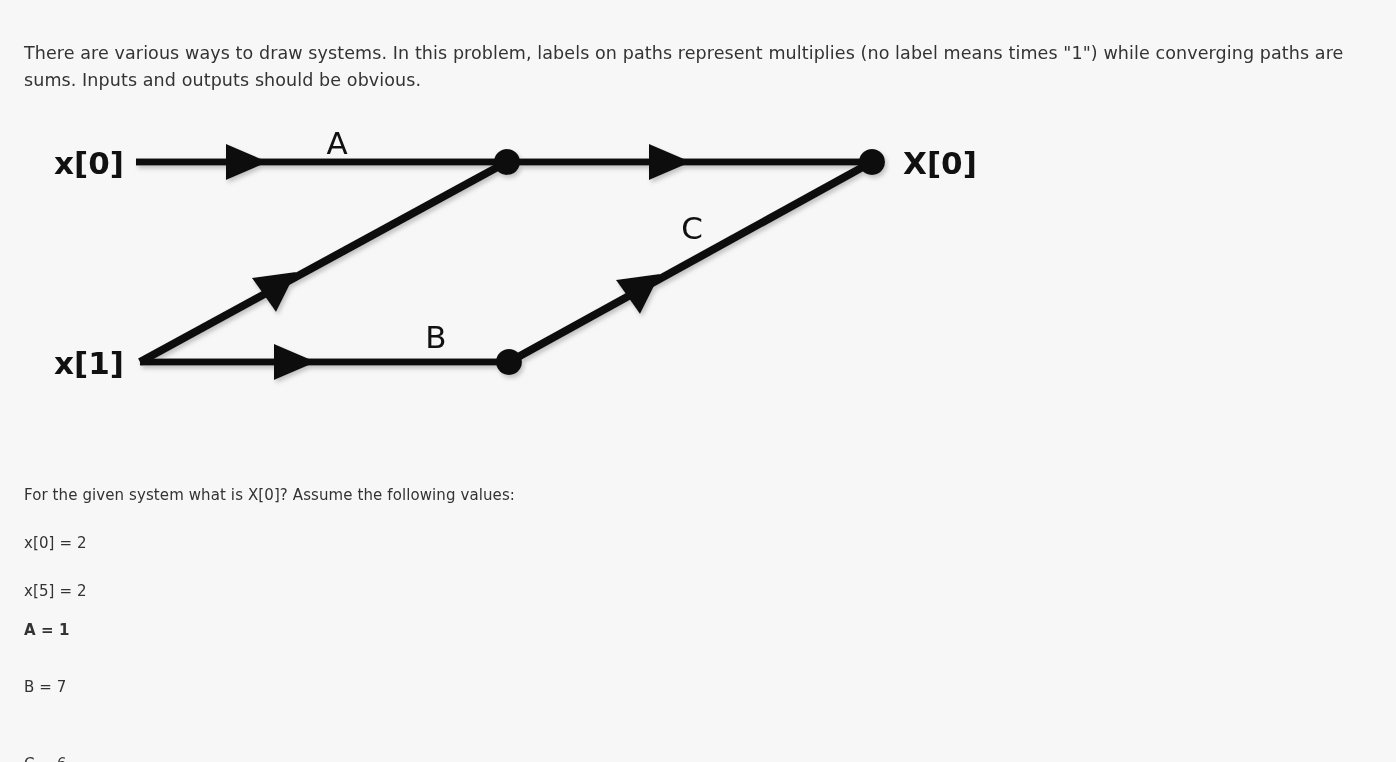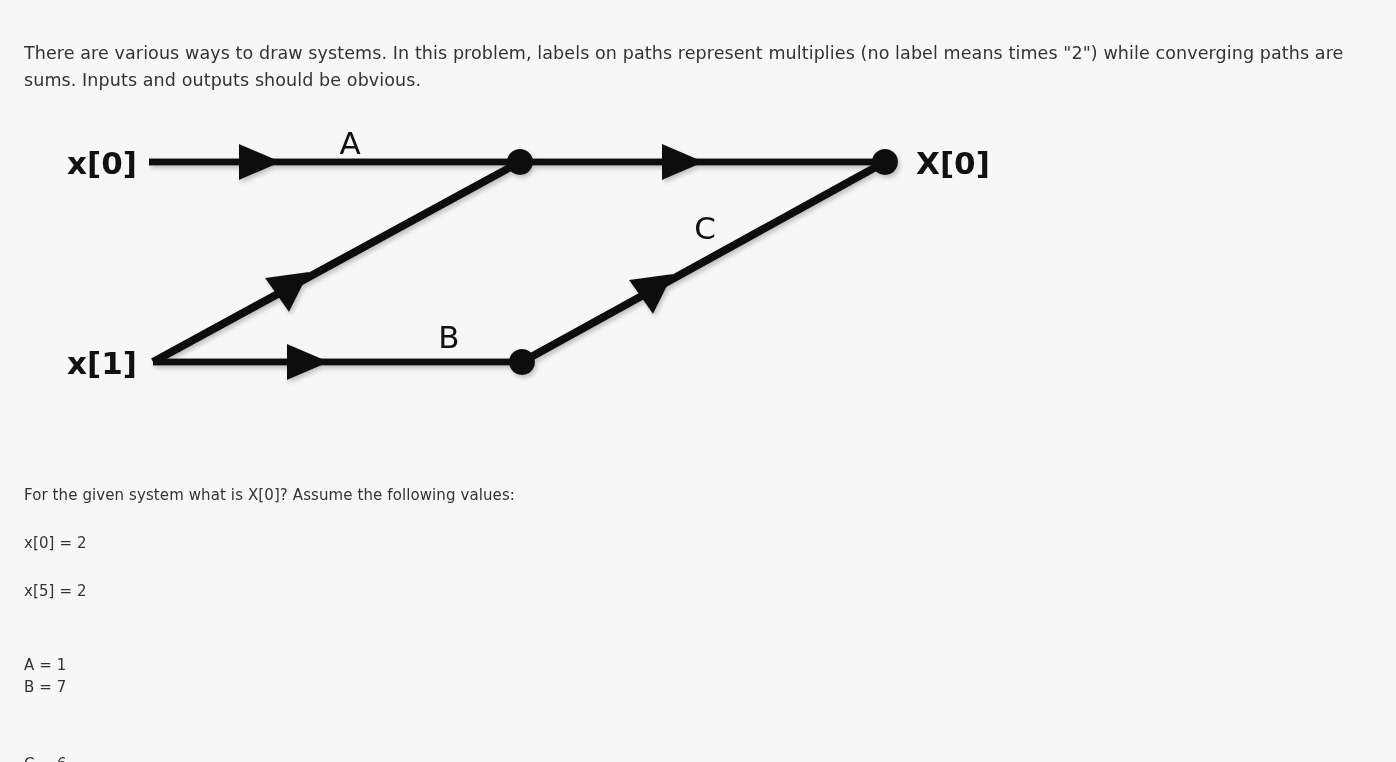--- a/index.html
+++ b/index.html
@@ -26,21 +26,21 @@
     left: 24px;
     top: 22px;
     width: 1345px;
     font-size: 17.5px;
     line-height: 27px;
     color: #333333;
     letter-spacing: 0.1px;
   }
   .diagram-wrap {
     position: absolute;
-    left: 17px;
+    left: 4px;
     top: 108px;
     width: 1020px;
     height: 300px;
   }
   .diagram-svg {
     display: block;
   }
   .node-label {
     font-family: "DejaVu Sans", sans-serif;
     font-weight: bold;
@@ -58,30 +58,30 @@
     left: 24px;
     font-size: 15px;
     line-height: 24px;
     color: #333333;
     white-space: pre;
     letter-spacing: 0.1px;
   }
   .q-main  { top: 483px; }
   .q-val0  { top: 531px; }
   .q-val1  { top: 579px; }
-  .q-valA  { top: 653px; }
+  .q-valA  { top: 618px; font-weight: bold; }
   .q-valB  { top: 675px; }
   .q-valC  { top: 752px; }
 </style>
 </head>
 <body>
 
 <div class="page">
 
-  <p class="intro">There are various ways to draw systems. In this problem, labels on paths represent multiplies (no label means times "2") while converging paths are sums. Inputs and outputs should be obvious.</p>
+  <p class="intro">There are various ways to draw systems. In this problem, labels on paths represent multiplies (no label means times "1") while converging paths are sums. Inputs and outputs should be obvious.</p>
 
   <div class="diagram-wrap">
     <svg class="diagram-svg" width="1020" height="300" viewBox="0 0 1020 300" xmlns="http://www.w3.org/2000/svg">
 
       <defs>
         <filter id="softshadow" x="-30%" y="-30%" width="170%" height="170%">
           <feDropShadow dx="2" dy="3" stdDeviation="2" flood-color="#999999" flood-opacity="0.55"></feDropShadow>
         </filter>
       </defs>
 

